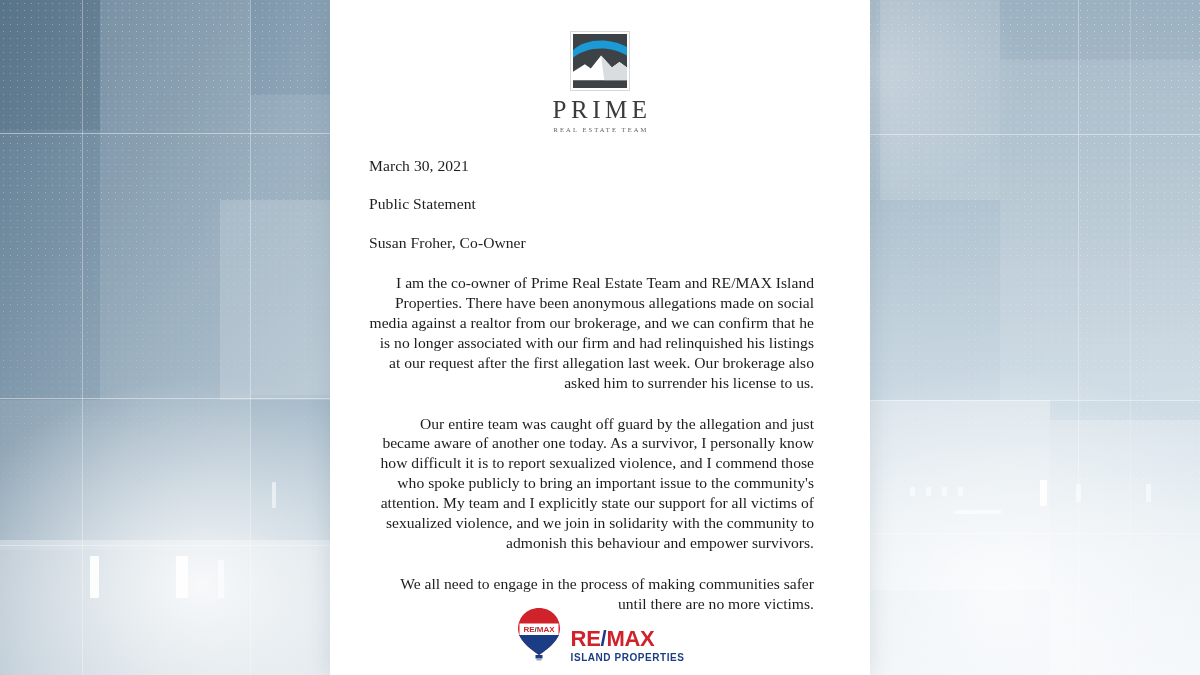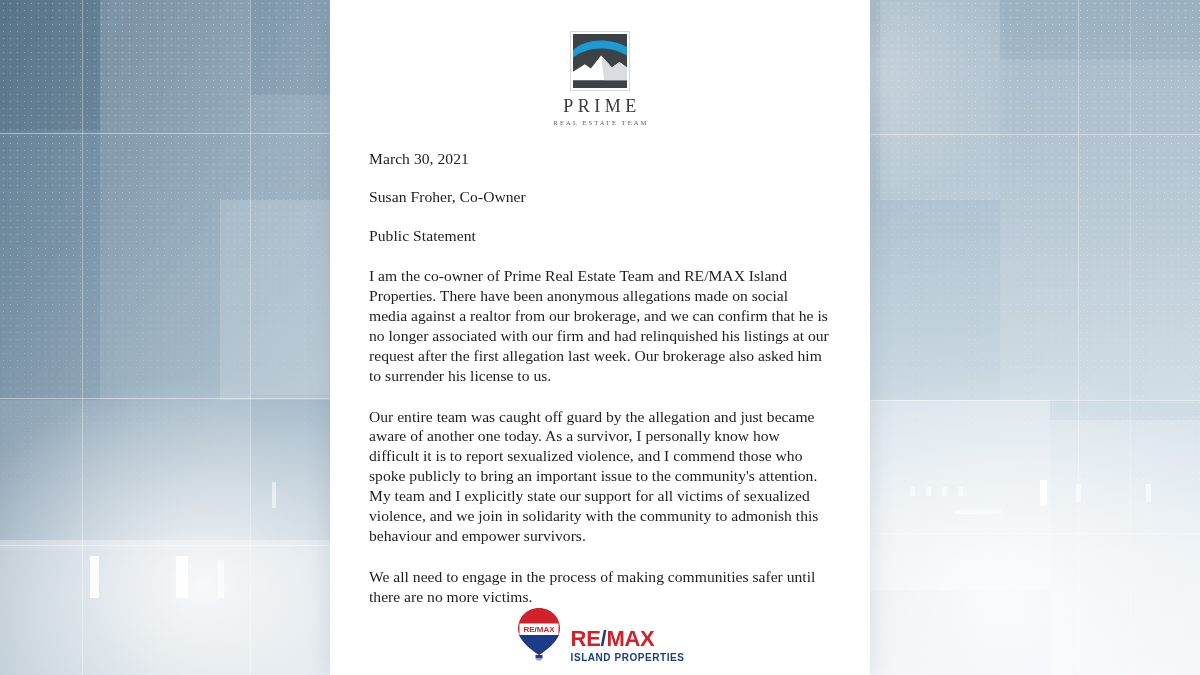--- a/index.html
+++ b/index.html
@@ -118,21 +118,21 @@
   .logo-mark {
     width: 54px;
     height: 54px;
     display: block;
     border: 2px solid #ffffff;
     box-shadow: 0 0 0 1px #d7d7d7;
   }
   .logo-word {
     margin-top: 7px;
     font-family: "Liberation Serif", serif;
-    font-size: 18px;
+    font-size: 25px;
     letter-spacing: 4.5px;
     color: #3b3b3b;
     line-height: 1;
     padding-left: 4px;
   }
   .logo-sub {
     margin-top: 4px;
     font-family: "Liberation Serif", serif;
     font-size: 6.5px;
     letter-spacing: 2.1px;
@@ -147,22 +147,22 @@
   .letter .line {
     font-size: 15.6px;
     line-height: 1.05;
     margin: 15px 0 22px 0;
     letter-spacing: 0.05px;
   }
   .letter .line.first { margin-top: 25px; }
   .letter p.para {
     font-size: 15.6px;
     line-height: 19.9px;
-    margin: 0 0 21px 0;
-    text-align: left;
+    margin: 0 16px 21px 0;
+    text-align: right;
     letter-spacing: 0.01px;
   }
 
   
   .remax {
     position: absolute;
     left: 0;
     right: 0;
     top: 607px;
     display: flex;
@@ -251,22 +251,22 @@
         <path d="M0 86 L0 70 L22 56 L33 64 L52 40 L72 62 L86 52 L100 62 L100 86 Z" fill="#ffffff"></path>
         <path d="M52 40 L72 62 L86 52 L100 62 L100 86 L58 86 Z" fill="#d9dde0"></path>
         <path d="M0 86 L100 86 L100 100 L0 100 Z" fill="#3d4246"></path>
       </svg>
       <div class="logo-word">PRIME</div>
       <div class="logo-sub">REAL ESTATE TEAM</div>
     </div>
 
     <div class="letter">
       <div class="line first">March 30, 2021</div>
+      <div class="line">Public Statement</div>
       <div class="line">Susan Froher, Co-Owner</div>
-      <div class="line">Public Statement</div>
 
       <p class="para">I am the co-owner of Prime Real Estate Team and RE/MAX Island Properties. There have been anonymous allegations made on social media against a realtor from our brokerage, and we can confirm that he is no longer associated with our firm and had relinquished his listings at our request after the first allegation last week. Our brokerage also asked him to surrender his license to us.</p>
       <p class="para">Our entire team was caught off guard by the allegation and just became aware of another one today. As a survivor, I personally know how difficult it is to report sexualized violence, and I commend those who spoke publicly to bring an important issue to the community's attention. My team and I explicitly state our support for all victims of sexualized violence, and we join in solidarity with the community to admonish this behaviour and empower survivors.</p>
       <p class="para">We all need to engage in the process of making communities safer until there are no more victims.</p>
     </div>
 
     <div class="remax">
       <svg class="remax-balloon" width="46" height="56" viewBox="0 0 92 112">
         <path d="M46 2 C 70 2, 88 20, 88 44 C 88 62, 70 80, 46 96 C 22 80, 4 62, 4 44 C 4 20, 22 2, 46 2 Z" fill="#d0222b"></path>
         <path d="M7 33 L85 33 L85 56 L7 56 Z" fill="#ffffff"></path>

